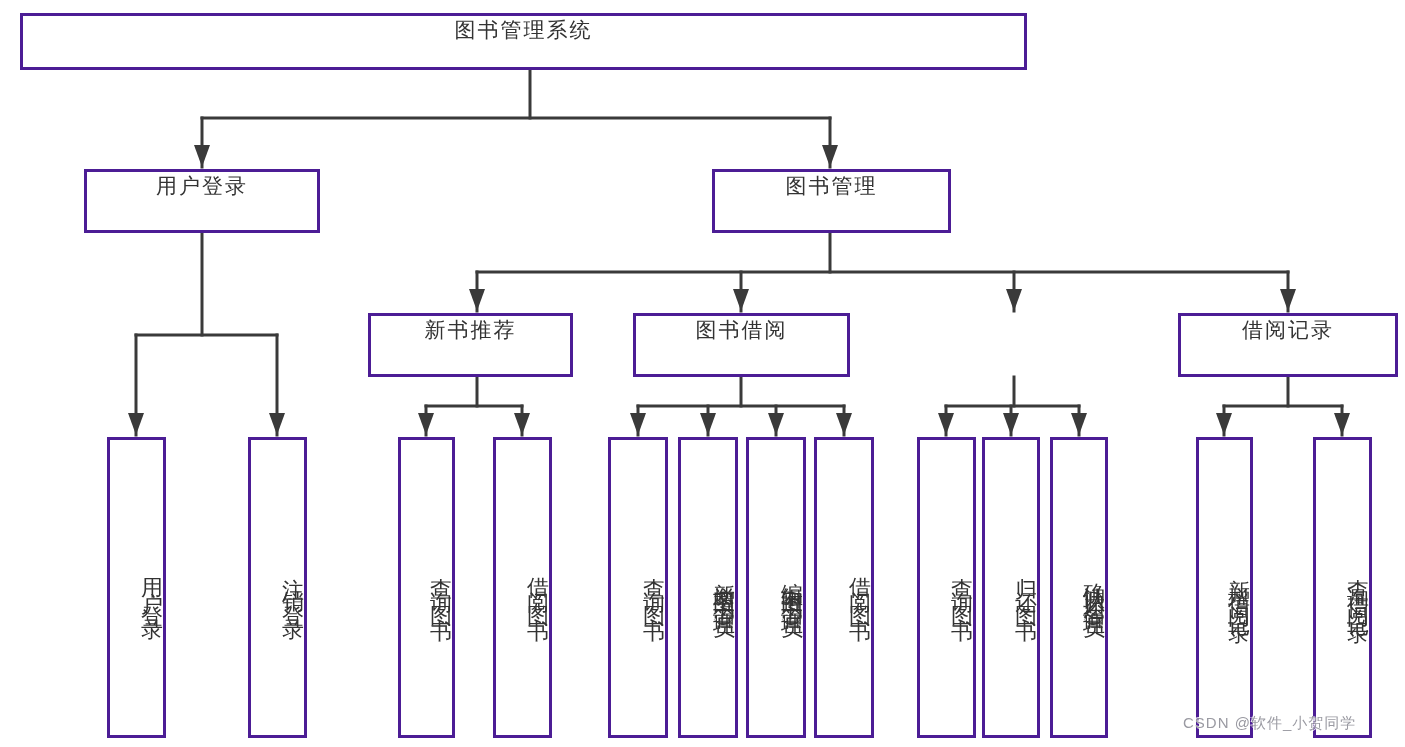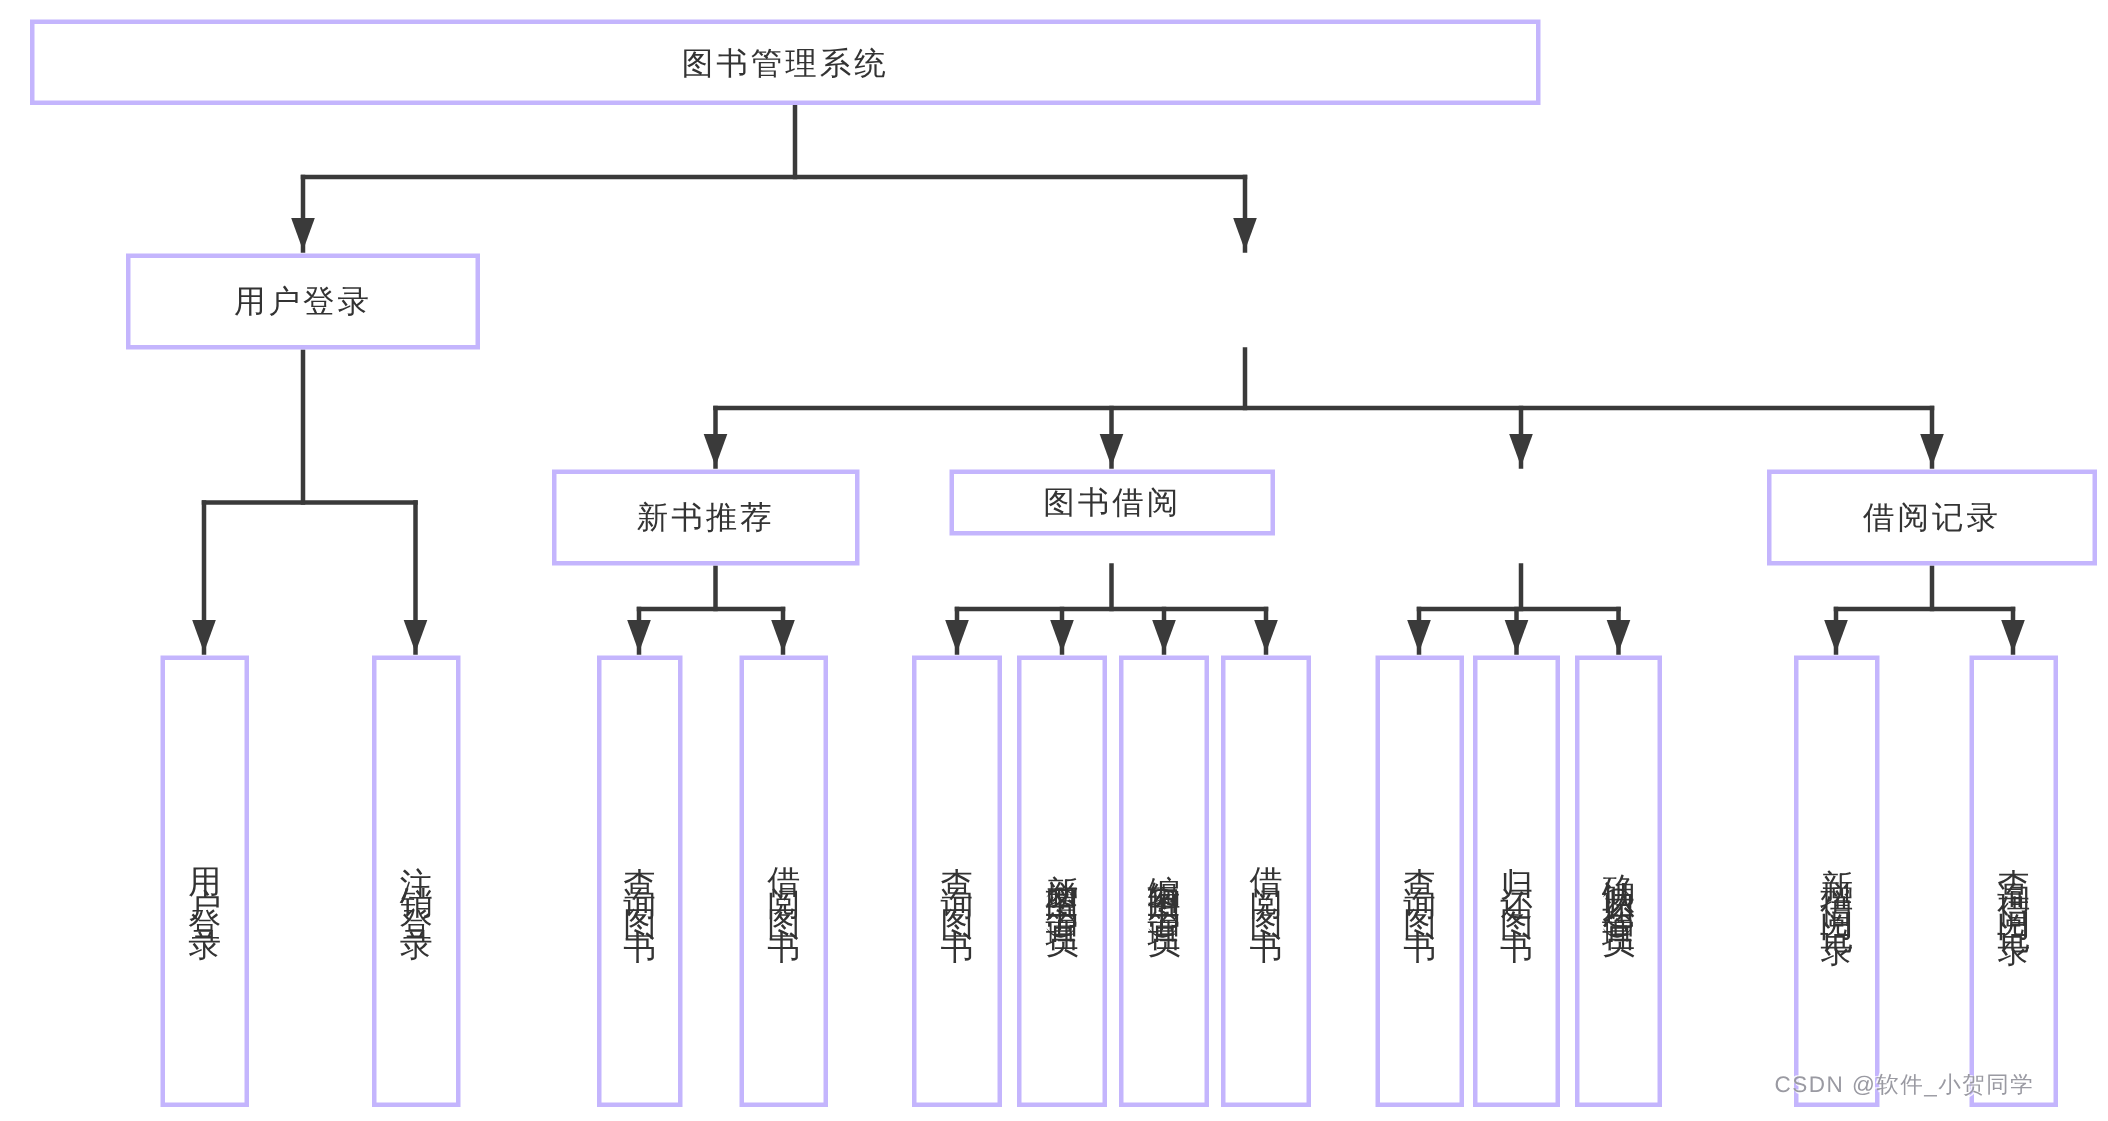--- a/index.html
+++ b/index.html
@@ -3,22 +3,22 @@
 <meta charset="utf-8">
 <style>
   html,body{margin:0;padding:0;background:#ffffff;}
   .canvas{
     position:relative;width:1405px;height:747px;background:#ffffff;
     font-family:"Liberation Sans","DejaVu Sans",sans-serif;overflow:hidden;
   }
   .connectors{position:absolute;left:0;top:0;width:1405px;height:747px;z-index:1;}
   .node{
     position:absolute;box-sizing:border-box;background:#ffffff;
-    border:3px solid #c4b5fd;color:#333333;
-    display:flex;align-items:center;justify-content:center;
+    border:3px solid #4c1d95;color:#333333;
+    display:flex;justify-content:center;
     z-index:2;text-align:center;
   }
   .h-node{font-size:21px;letter-spacing:2px;white-space:nowrap;}
   .v-node{
     writing-mode:vertical-rl;text-orientation:mixed;
     font-size:22px;line-height:1;white-space:nowrap;
   }
   .v-short{letter-spacing:14px;}
   .v-mid{letter-spacing:9px;}
   .v-long{letter-spacing:5px;}
@@ -95,25 +95,28 @@
     </g>
   </svg>
 
   <div class="node h-node" style="left:20px;top:13px;width:1007px;height:57px;">
     <span>图书管理系统</span>
   </div>
 
   <div class="node h-node" style="left:84px;top:169px;width:236px;height:64px;">
     <span>用户登录</span>
   </div>
+  <div class="node h-node" style="left:712px;top:169px;width:239px;height:64px;">
+    <span>图书管理</span>
+  </div>
 
   <div class="node h-node" style="left:368px;top:313px;width:205px;height:64px;">
     <span>新书推荐</span>
   </div>
-  <div class="node h-node" style="left:633px;top:313px;width:217px;height:44px;">
+  <div class="node h-node" style="left:633px;top:313px;width:217px;height:64px;">
     <span>图书借阅</span>
   </div>
   <div class="node h-node" style="left:1178px;top:313px;width:220px;height:64px;">
     <span>借阅记录</span>
   </div>
 
   <div class="node v-node v-short" style="left:107px;top:437px;width:59px;height:301px;">
     <span>用户登录</span>
   </div>
   <div class="node v-node v-short" style="left:248px;top:437px;width:59px;height:301px;">

